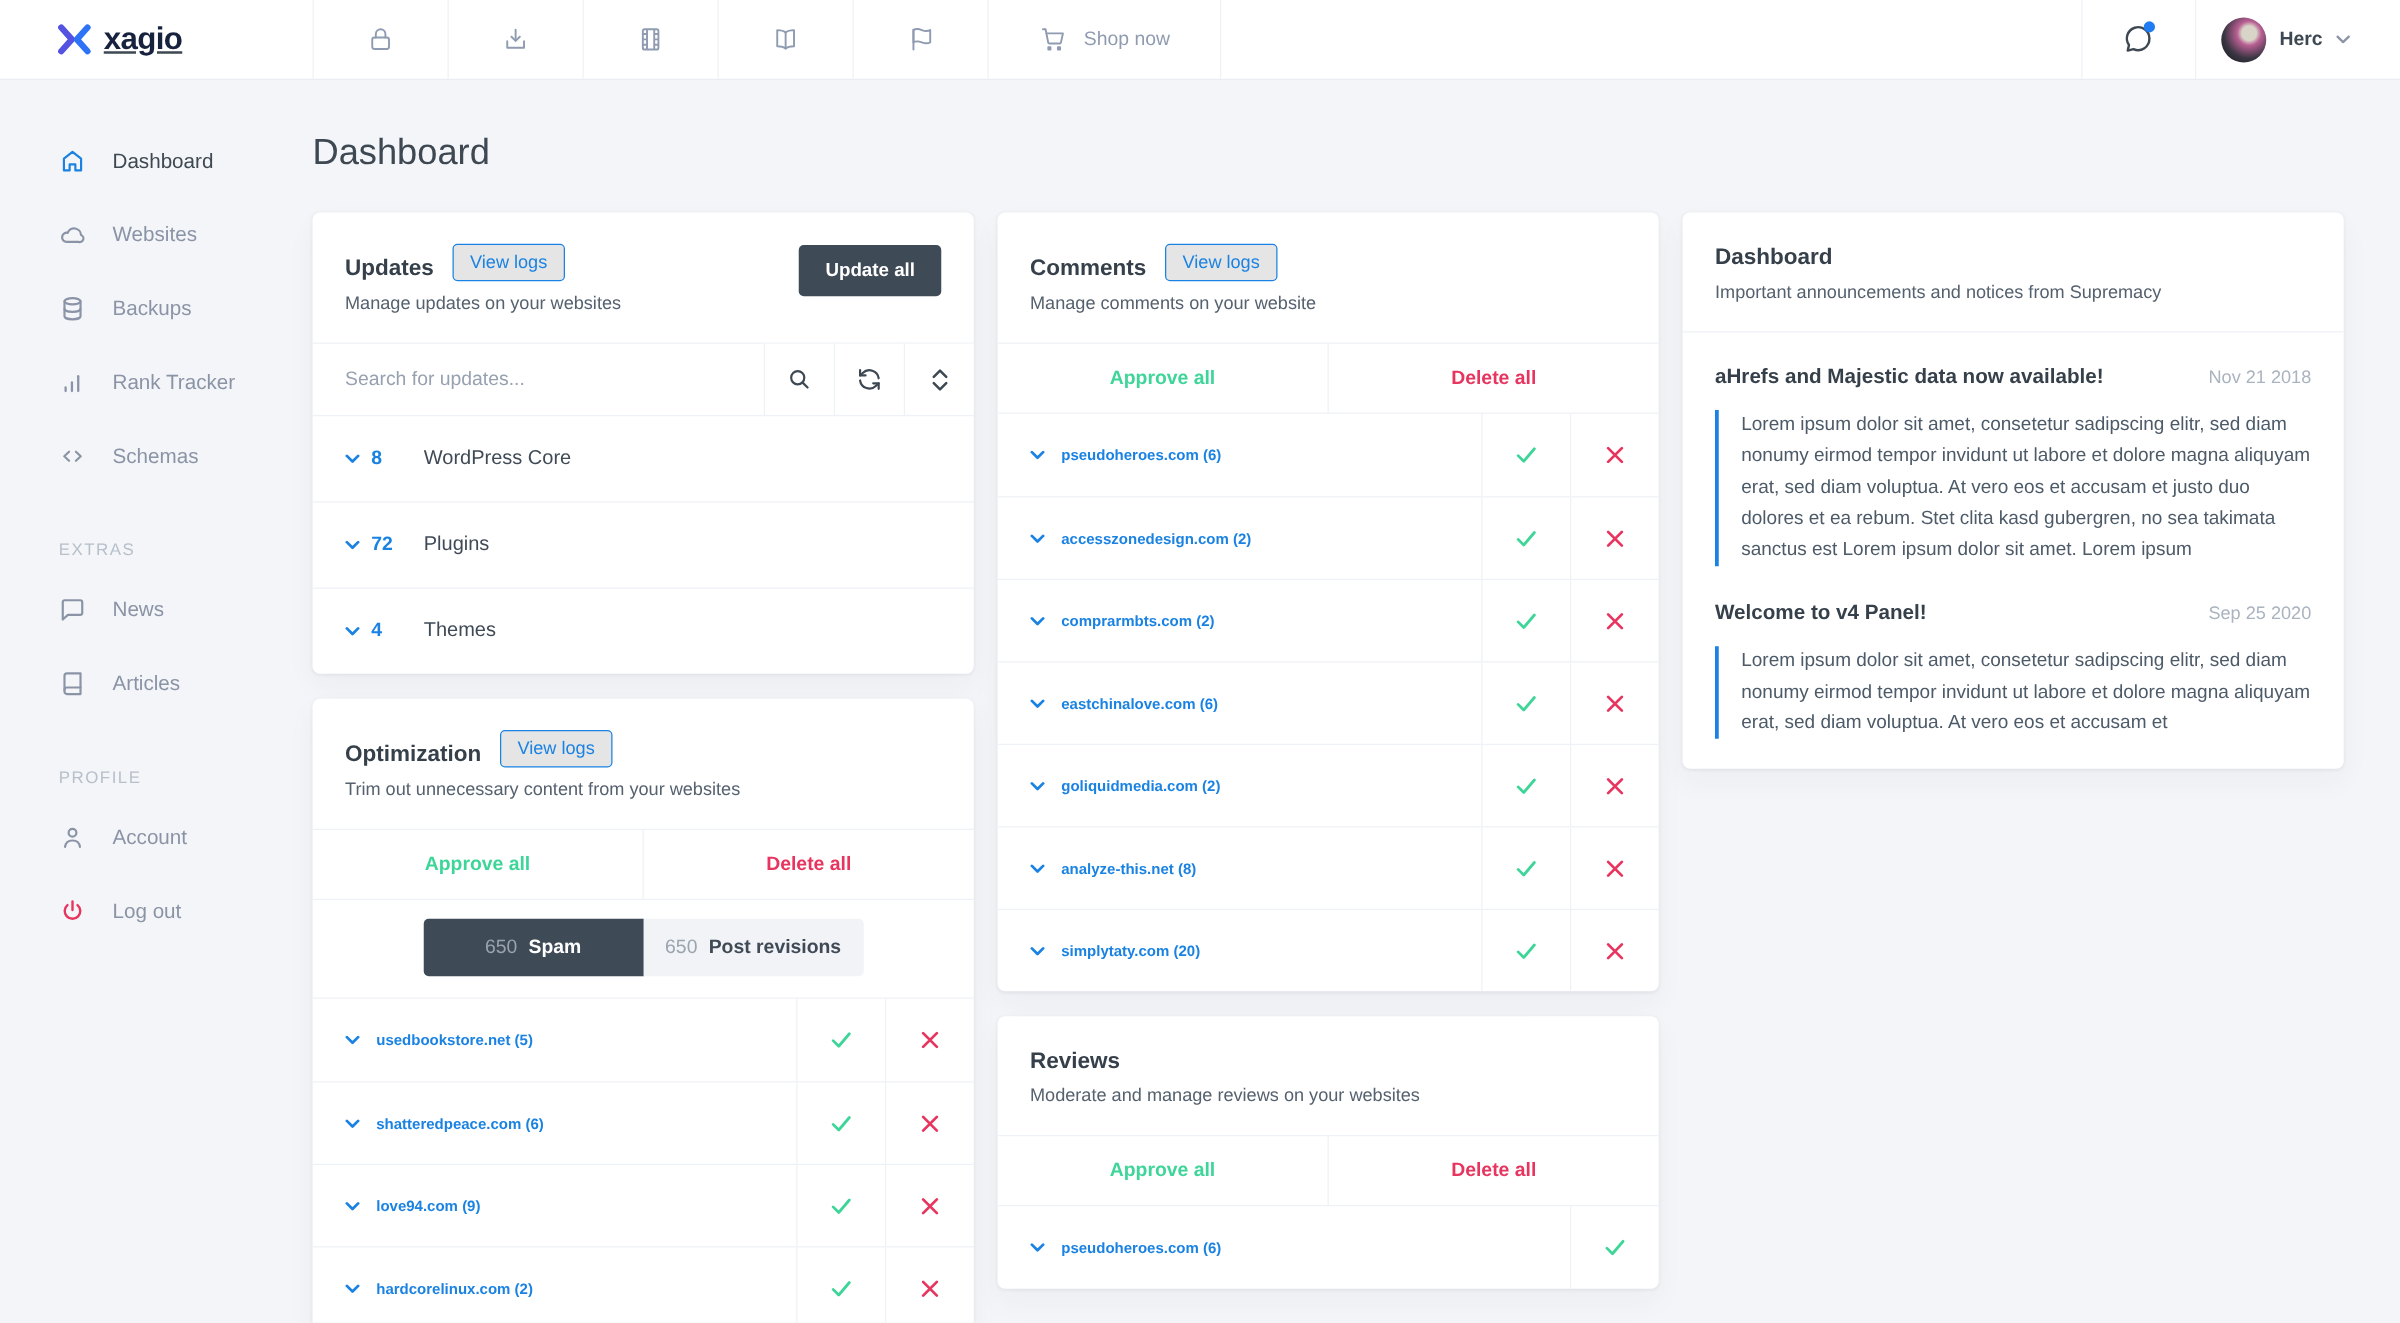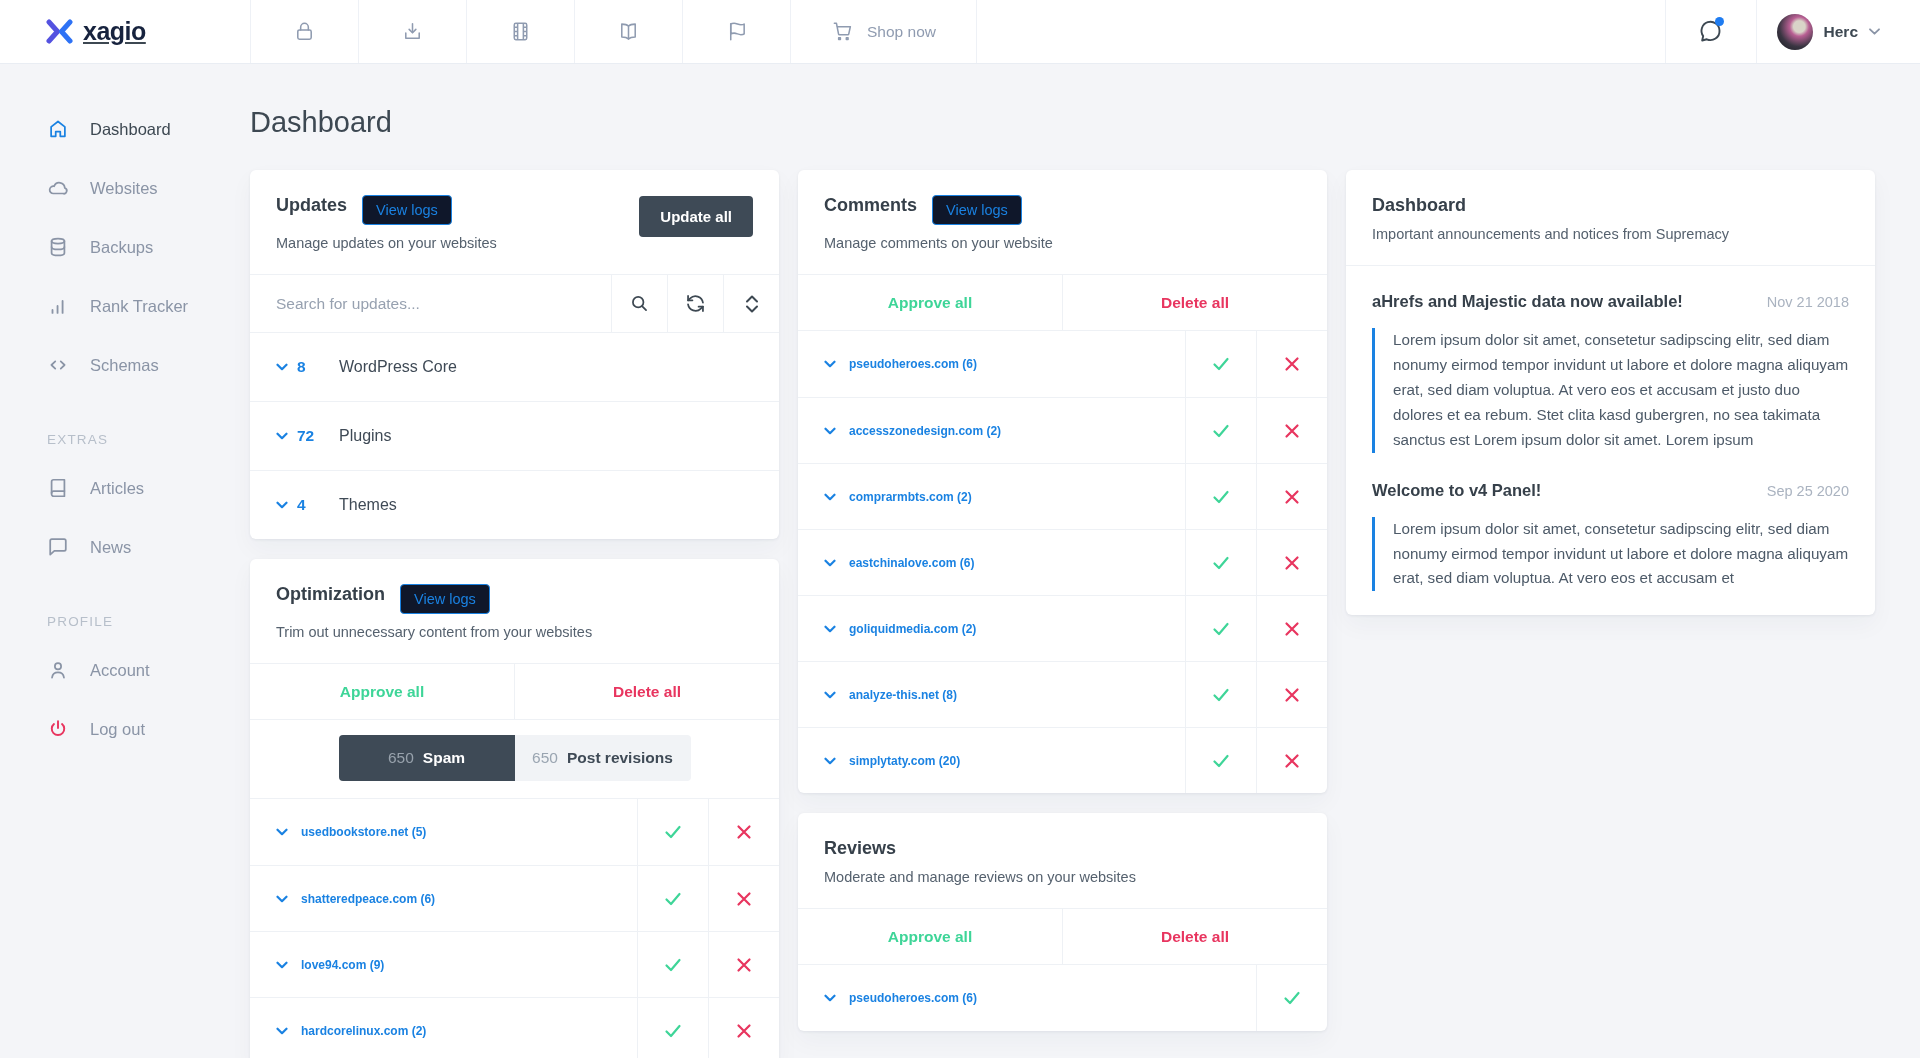--- a/index.html
+++ b/index.html
@@ -36,23 +36,23 @@
   .side-label-sec { font-size:13.5px; letter-spacing:1.2px; color:#b7bfca; padding-left:47px; margin:42px 0 16px; font-weight:500;}
 
   .main { flex:1; padding:30px 46px 0 0; }
   .page-title { font-size:29px; font-weight:500; color:#3d4852; margin:12px 0 0; }
   .columns { display:flex; gap:19px; margin-top:31px; align-items:flex-start; }
   .col { width:529px; flex:none; display:flex; flex-direction:column; gap:20px; }
 
   
   .card { background:#fff; border-radius:6px; box-shadow:0 1px 3px rgba(25,39,70,.07), 0 10px 24px rgba(25,39,70,.04); overflow:hidden; }
   .card-header { padding:25px 26px 23px; position:relative; }
-  .title-row { display:flex; align-items:flex-start; gap:15px; }
+  .title-row { display:flex; align-items:flex-end; gap:15px; }
   .card-title { font-size:18px; font-weight:700; color:#36404a; }
-  .view-logs { background:#0f172a; border:1px solid #1a82e2; color:#1a82e2; font-size:14.5px; font-weight:500;
+  .view-logs { background:#e5e5e5; border:1px solid #1a82e2; color:#1a82e2; font-size:14.5px; font-weight:500;
                border-radius:4px; padding:6px 13px; cursor:pointer; font-family:inherit; }
   .card-sub { margin-top:10px; font-size:14.5px; color:#55616e; }
   .primary-btn { position:absolute; top:26px; right:26px; background:#3e4a56; color:#fff; border:none; border-radius:4px;
                  font-size:15px; font-weight:700; padding:12px 21px; cursor:pointer; font-family:inherit; }
 
   
   .search-row { display:flex; align-items:stretch; border-top:1px solid #eef1f5; height:58px; }
   .search-input { flex:1; border:none; outline:none; padding-left:26px; font-size:15.5px; color:#3d4852; font-family:inherit; background:transparent; }
   .search-input::placeholder { color:#97a1b0; }
   .icon-btn { width:56px; display:flex; align-items:center; justify-content:center; border-left:1px solid #eef1f5; cursor:pointer; background:#fff; }
@@ -227,33 +227,33 @@
         </svg>
       </span>
       <span>Schemas</span>
     </div>
 
     <div class="side-label-sec">EXTRAS</div>
 
     <div class="side-item">
       <span>
         <svg width="22" height="22" viewBox="0 0 24 24" fill="none" stroke="#8a94a6" stroke-width="1.9" stroke-linecap="round" stroke-linejoin="round">
+          <path d="M20.5 14.5a1.8 1.8 0 0 1-1.8 1.8H8l-4.5 4V5.3a1.8 1.8 0 0 1 1.8-1.8h13.4a1.8 1.8 0 0 1 1.8 1.8z"></path>
+        </svg>
+      </span>
+      <span>News</span>
+    </div>
+    <div class="side-item">
+      <span>
+        <svg width="22" height="22" viewBox="0 0 24 24" fill="none" stroke="#8a94a6" stroke-width="1.9" stroke-linecap="round" stroke-linejoin="round">
           <path d="M5 18.3V5.2C5 4 6 3 7.2 3H19v18H7.2A2.2 2.2 0 0 1 5 18.8z"></path>
           <path d="M5 17.5c0-1.2 1-2.2 2.2-2.2H19"></path>
         </svg>
       </span>
       <span>Articles</span>
-    </div>
-    <div class="side-item">
-      <span>
-        <svg width="22" height="22" viewBox="0 0 24 24" fill="none" stroke="#8a94a6" stroke-width="1.9" stroke-linecap="round" stroke-linejoin="round">
-          <path d="M20.5 14.5a1.8 1.8 0 0 1-1.8 1.8H8l-4.5 4V5.3a1.8 1.8 0 0 1 1.8-1.8h13.4a1.8 1.8 0 0 1 1.8 1.8z"></path>
-        </svg>
-      </span>
-      <span>News</span>
     </div>
 
     <div class="side-label-sec">PROFILE</div>
 
     <div class="side-item">
       <span>
         <svg width="22" height="22" viewBox="0 0 24 24" fill="none" stroke="#8a94a6" stroke-width="1.9" stroke-linecap="round" stroke-linejoin="round">
           <circle cx="12" cy="7.8" r="3.4"></circle>
           <path d="M5.5 20.2c.5-3.6 3-5.6 6.5-5.6s6 2 6.5 5.6"></path>
         </svg>

